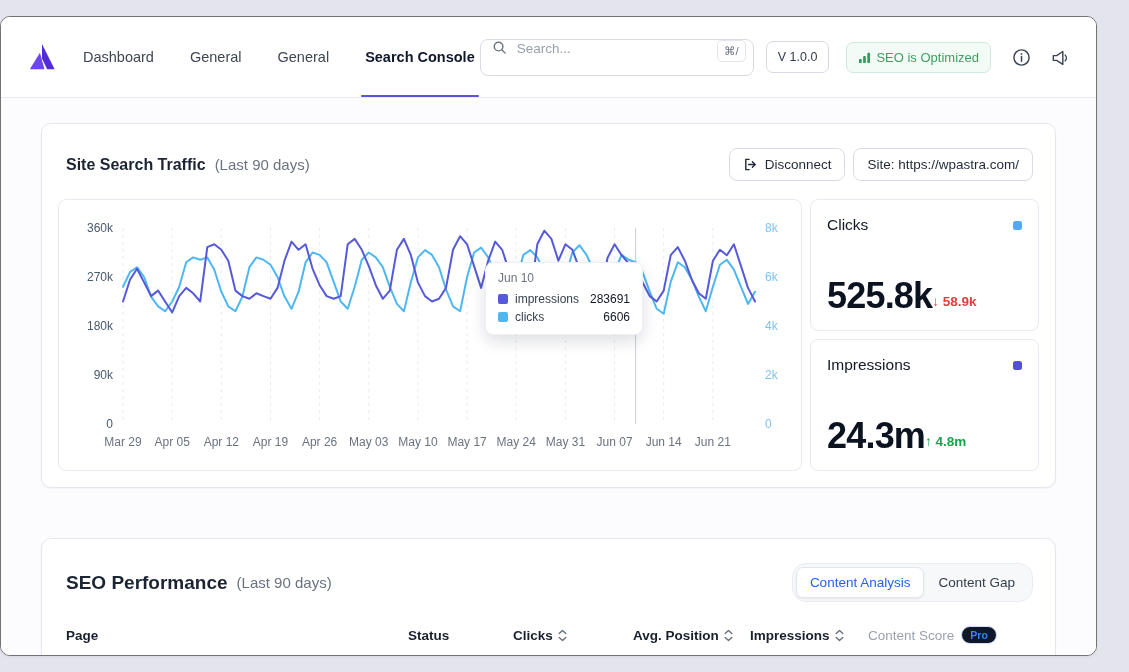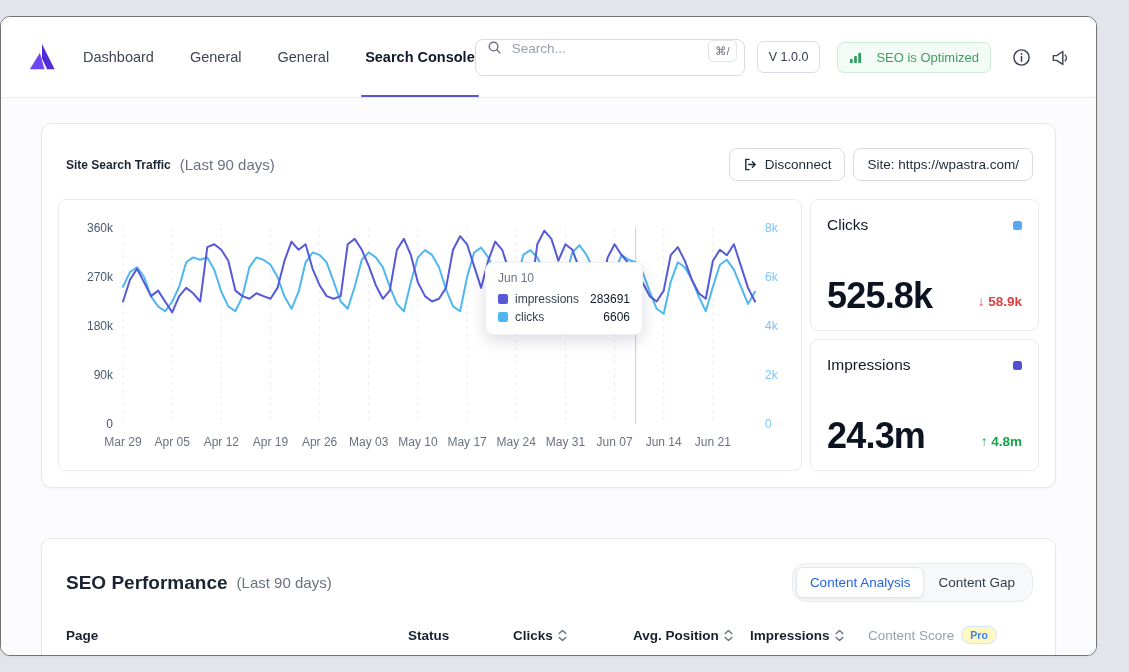--- a/index.html
+++ b/index.html
@@ -46,37 +46,37 @@
     border:1px solid #e3e5ea; border-radius:5px; padding:3px 6px;
     font-size:11.5px; color:#6b7280; white-space:nowrap;
   }
   .badge-version {
     margin-left:12px; border:1px solid #d9dbe4; border-radius:7px;
     padding:8px 11px; font-size:12.5px; color:#333c4a; white-space:nowrap;
   }
   .badge-seo {
     margin-left:17px; background:#f3fbf6; border:1px solid #cfe9da; border-radius:7px;
     padding:7px 11px; font-size:13px; color:#3f9e60; white-space:nowrap;
-    display:flex; align-items:center; gap:14px;
+    display:flex; align-items:center; gap:5px;
   }
   .icon-btn { background:none; border:none; padding:0; cursor:pointer; display:flex; align-items:center; }
   .icon-info { margin-left:21px; }
   .icon-announce { margin-left:18px; }
   
   .content {
     position:absolute; top:81px; left:0; right:0; bottom:0;
     background:#fcfcfe; padding:25px 40px; box-sizing:border-box;
   }
   .card {
     background:#fff; border:1px solid #e5e7ee; border-radius:10px;
     box-shadow:0 1px 2px rgba(16,24,40,.04); box-sizing:border-box;
   }
   .card-traffic { padding:16px; margin-bottom:50px; }
   .card-head { display:flex; align-items:center; padding:8px 6px 18px 8px; }
-  .card-title { font-size:12px; font-weight:700; color:#1c2433; }
+  .card-title { font-size:16px; font-weight:700; color:#1c2433; }
   .card-subtitle { font-size:15px; color:#6b7280; margin-left:9px; }
   .head-actions { margin-left:auto; display:flex; gap:8px; align-items:center; }
   .btn {
     border:1px solid #d9dbe4; border-radius:8px; background:#fff; cursor:pointer;
     padding:8px 13px; font:13.5px "Liberation Sans", sans-serif; color:#1f2937;
     display:flex; align-items:center; gap:7px; white-space:nowrap;
   }
   
   .traffic-body { display:flex; gap:8px; }
   .chart-panel {
@@ -86,21 +86,21 @@
   .stats-col { width:229px; flex:none; display:flex; flex-direction:column; gap:8px; }
   .stat-card {
     border:1px solid #e8eaf1; border-radius:8px; height:132px; padding:16px;
     box-sizing:border-box; display:flex; flex-direction:column; background:#fff;
   }
   .stat-top { display:flex; justify-content:space-between; align-items:center; }
   .stat-label { font-size:15.5px; color:#111827; }
   .dot { width:9px; height:9px; border-radius:2.5px; }
   .dot-clicks { background:#55a8f1; }
   .dot-impressions { background:#5550d2; }
-  .stat-bottom { margin-top:auto; display:flex; align-items:flex-end; justify-content:space-between; }
+  .stat-bottom { margin-top:auto; display:flex; align-items:flex-end; }
   .stat-value { font-size:36px; font-weight:700; color:#0b1220; letter-spacing:-0.8px; line-height:1; }
   .stat-delta { font-size:13.5px; font-weight:600; padding-bottom:5px; }
   .delta-down { color:#e23d3d; }
   .delta-up { color:#17a34a; }
   
   .chart-tooltip {
     position:absolute; left:426px; top:62px; width:158px; box-sizing:border-box;
     background:#fff; border:1px solid #eef0f4; border-radius:8px;
     box-shadow:0 6px 16px rgba(15,23,42,.14); padding:8px 12px 10px 12px; z-index:5;
   }
@@ -132,21 +132,21 @@
     font-size:13.5px; font-weight:600; color:#18202e;
     display:flex; align-items:center; gap:5px; box-sizing:border-box;
   }
   .th-page { width:342px; }
   .th-status { width:105px; }
   .th-clicks { width:120px; }
   .th-pos { width:117px; }
   .th-impr { width:118px; }
   .th-score { flex:1; color:#9aa1ad; font-weight:500; gap:7px; }
   .pro {
-    background:#fef9c3; color:#3b82f6; border:1px solid #d3e3fd; border-radius:999px;
+    background:#0f172a; color:#3b82f6; border:1px solid #d3e3fd; border-radius:999px;
     font-size:10.5px; padding:2px 8px; font-weight:600;text-align:right;
   }
   svg.chart { display:block; position:absolute; left:0; top:6px; }
 </style>
 </head>
 <body>
 
 <div class="window">
 
   <div class="header">

